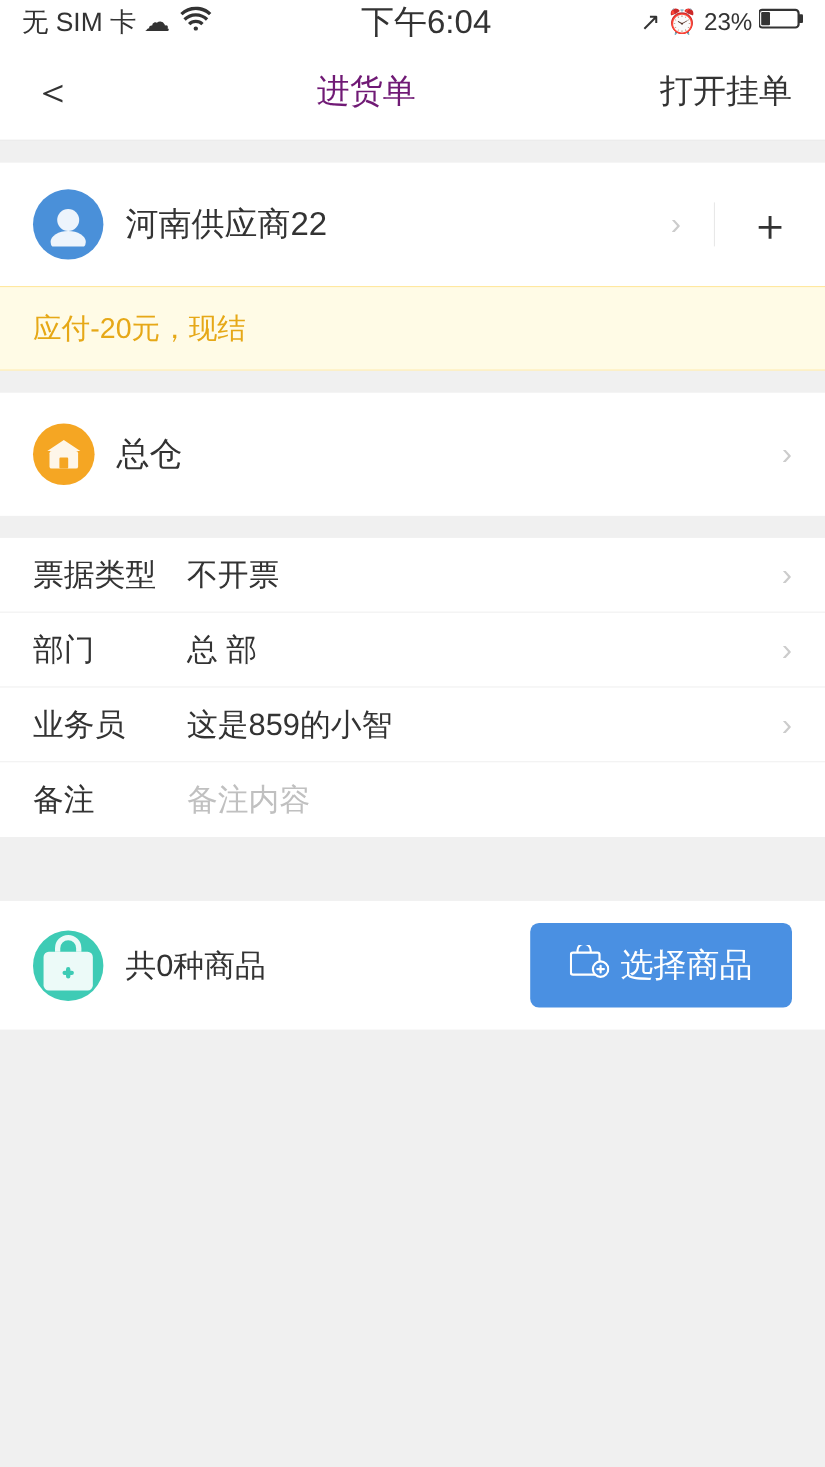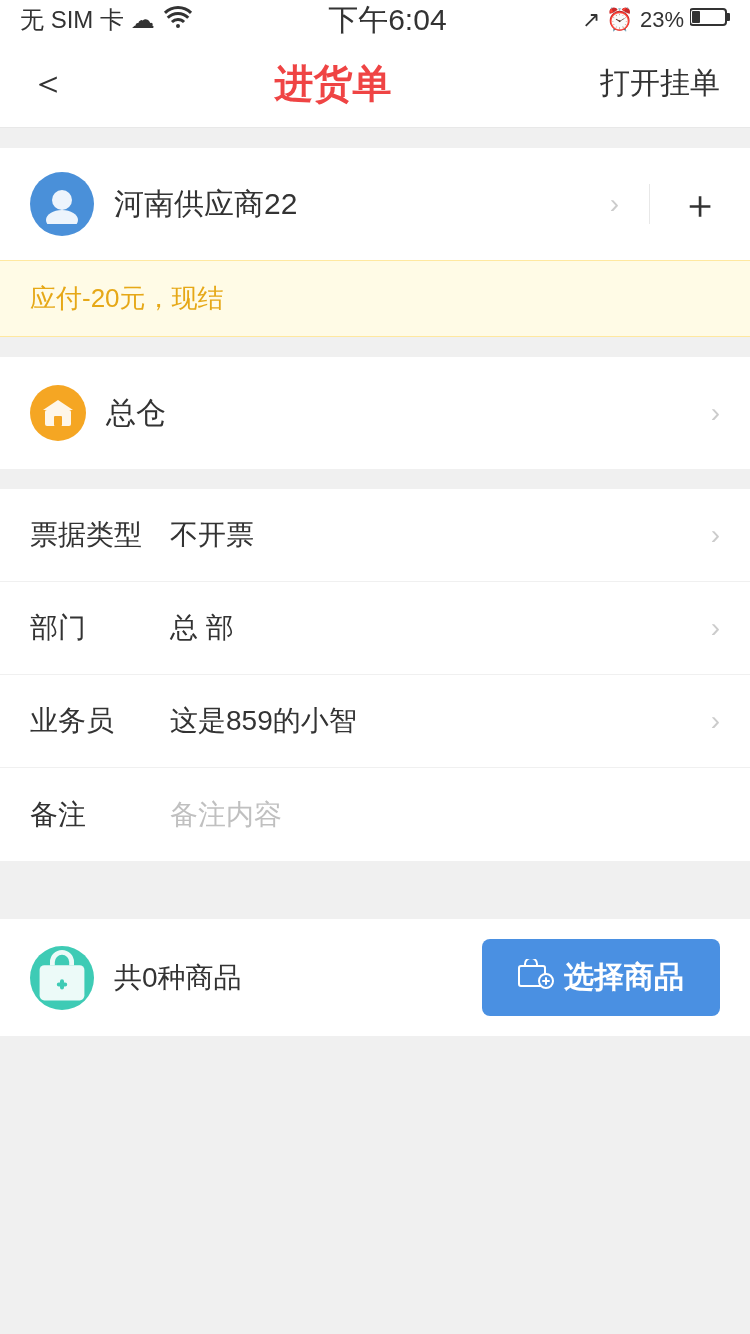--- a/index.html
+++ b/index.html
@@ -38,23 +38,23 @@
       justify-content: space-between;
       padding: 0 30px;
       border-bottom: 1px solid #e8e8e8;
     }
     .nav-back {
       font-size: 36px;
       color: #333;
       cursor: pointer;
     }
     .nav-title {
-      font-size: 39px;
-      font-weight: 700;
-      color: #ef4444;
+      font-size: 30px;
+      font-weight: 400;
+      color: #701a75;
     }
     .nav-action {
       font-size: 30px;
       color: #333;
       cursor: pointer;
       text-align: right;
     }
 
     
     .section-divider {
@@ -150,21 +150,21 @@
     }
 
     
     .form-section {
       background: #fff;
     }
     .form-row {
       display: flex;
       align-items: center;
       padding: 0 30px;
-      height: 93px;
+      height: 68px;
       border-bottom: 1px solid #f0f0f0;
     }
     .form-row:last-child {
       border-bottom: none;
     }
     .form-label {
       font-size: 28px;
       color: #333;
       width: 140px;
       flex-shrink: 0;
@@ -218,21 +218,20 @@
       background: #4a90e2;
       color: #fff;
       border: none;
       border-radius: 8px;
       padding: 18px 36px;
       font-size: 30px;
       display: flex;
       align-items: center;
       gap: 10px;
       cursor: pointer;
-      font-weight: bold;
     }
 
     
     .main-bg {
       background: #f0f0f0;
       min-height: calc(1334px - 128px);
     }
   </style>
 </head>
 <body>

